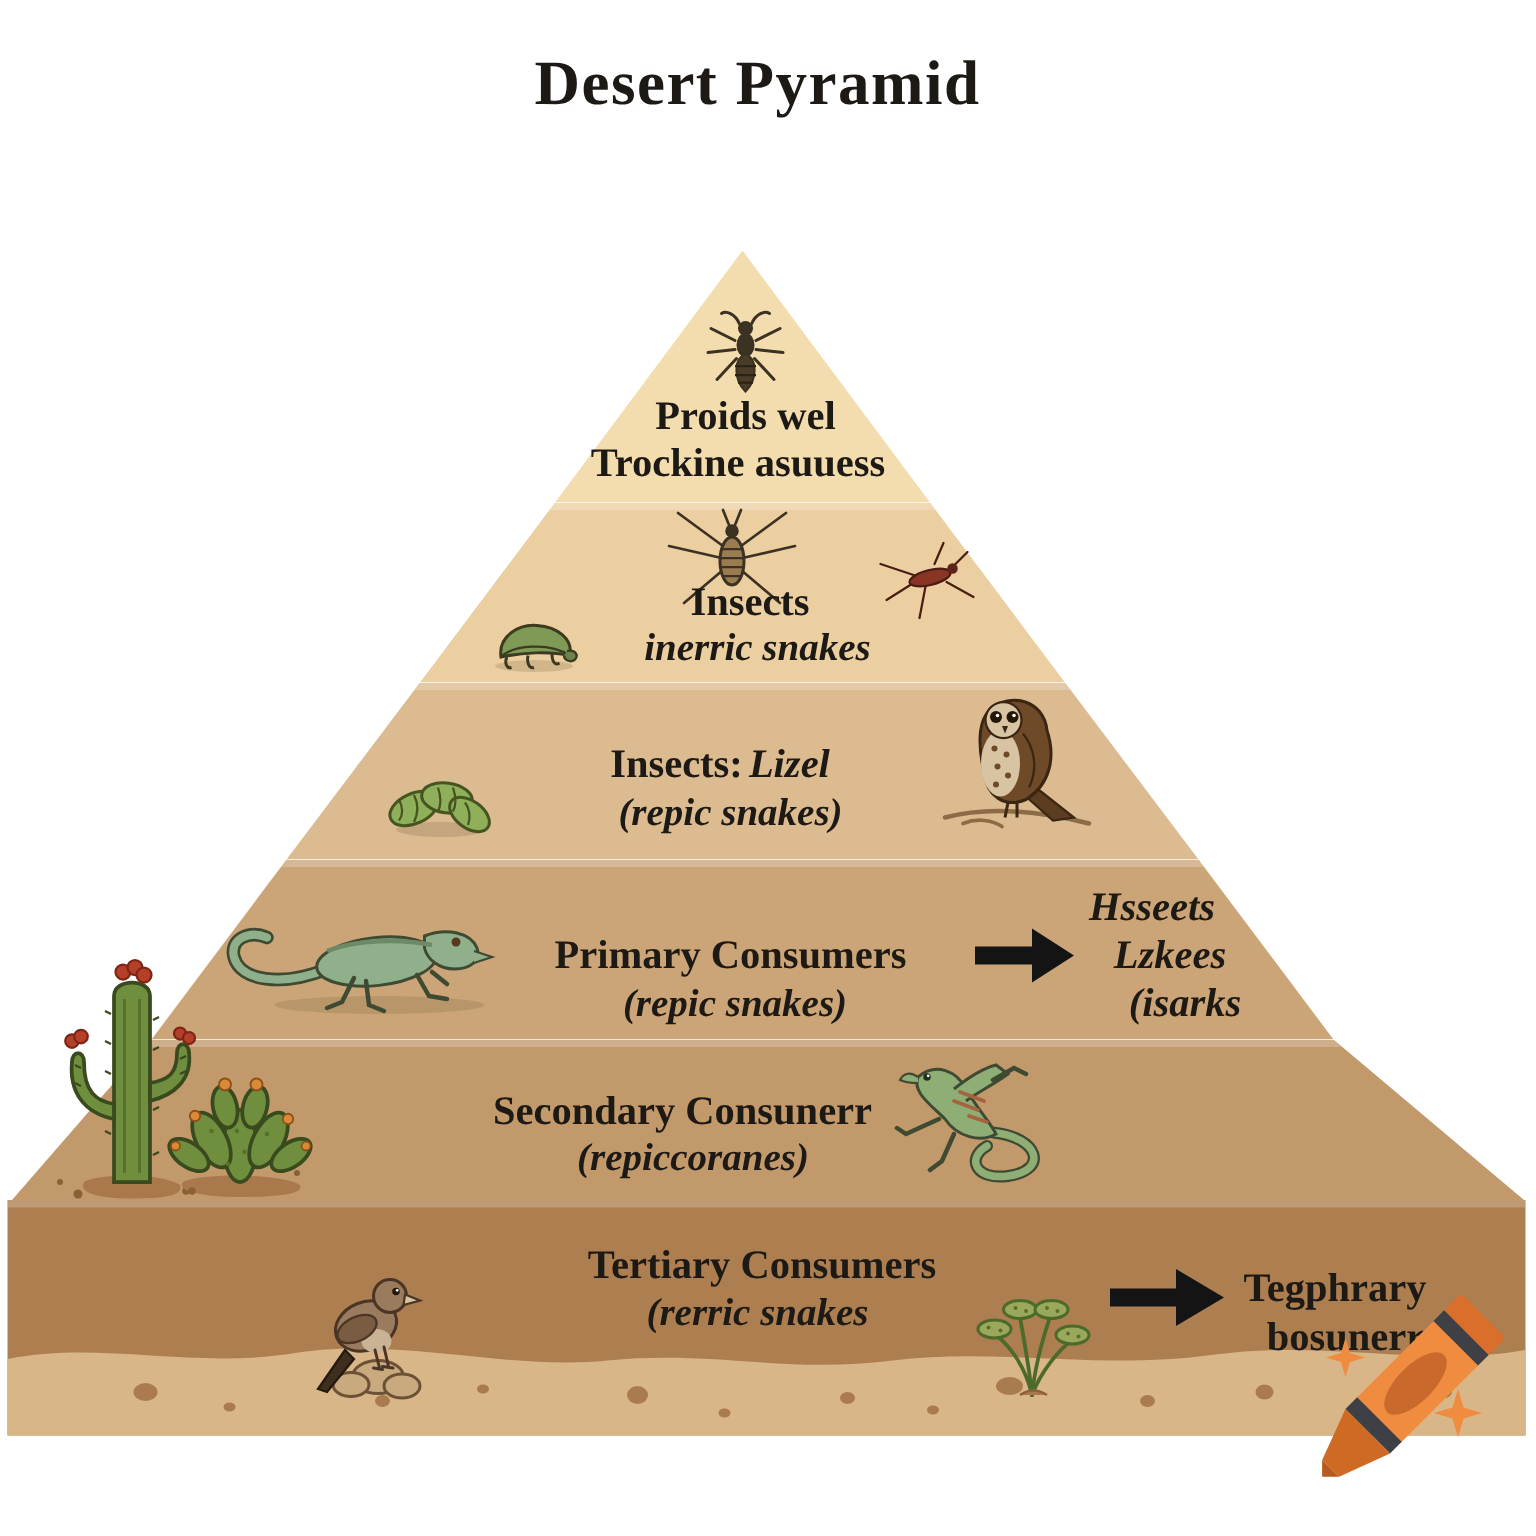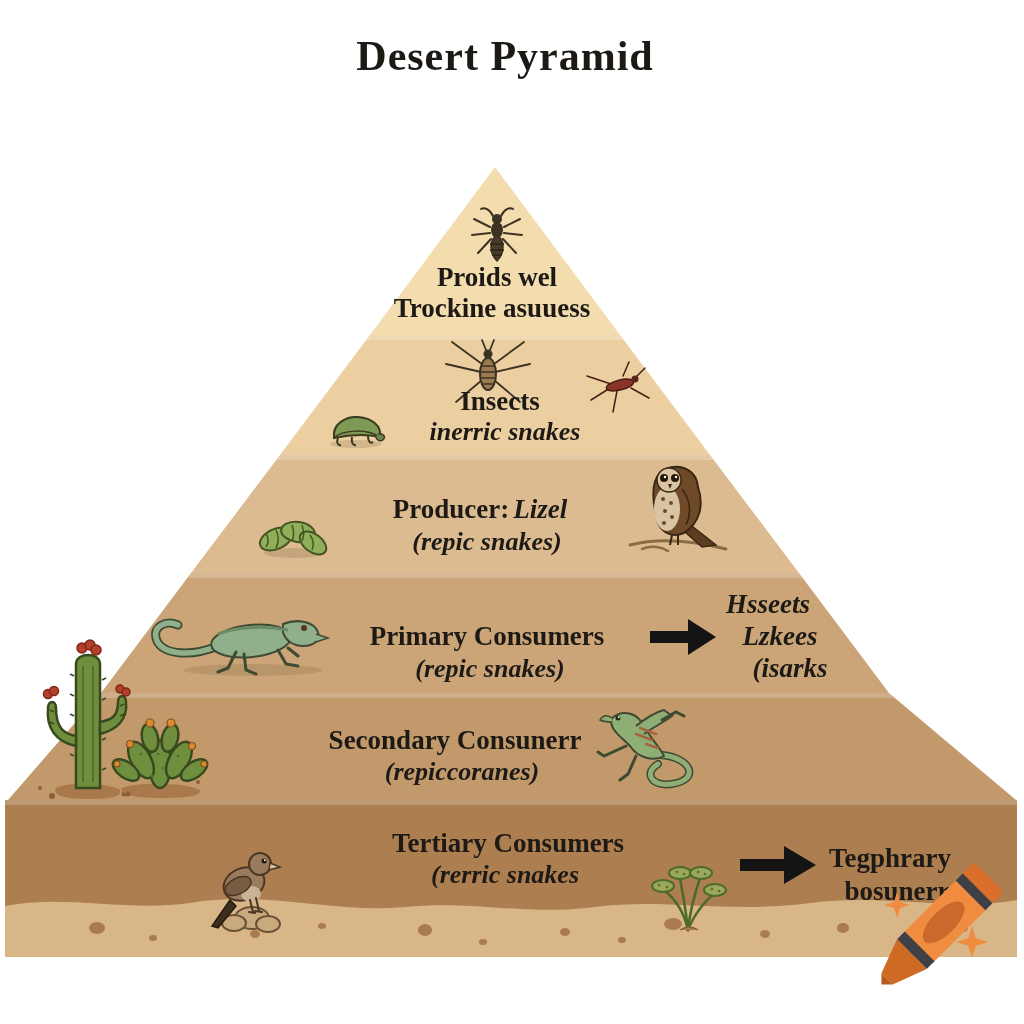--- a/index.html
+++ b/index.html
@@ -141,21 +141,21 @@
     <circle cx="47" cy="25" r="12" fill="#d8c3a2" stroke="#3a2713" stroke-width="1.5"></circle>
     <circle cx="42" cy="23" r="4" fill="#241708"></circle>
       <circle cx="53" cy="23" r="4" fill="#241708"></circle>
     <circle cx="43" cy="22" r="1.2" fill="#fff"></circle>
       <circle cx="54" cy="22" r="1.2" fill="#fff"></circle>
     <path d="M46,29 L50,29 L48,34 Z" fill="#3a2713"></path>
     <path d="M60,34 C68,44 70,58 64,70" fill="none" stroke="#3a2713" stroke-width="1.5"></path>
     <path d="M50,80 L48,90 M56,80 L56,90" stroke="#3a2713" stroke-width="2"></path>
   </svg>
   <div class="abs ctr" style="left:480px;top:494px;">
-    <span class="tier-label">Producer:</span>
+    <span class="tier-label">Insects:</span>
     <span class="tier-label" style="font-style:italic;font-family:Liberation Serif, serif;">Lizel</span>
   </div>
   <div class="abs ctr tier-sub" style="left:487px;top:527px;">(repic snakes)</div>
 
   <svg class="abs" style="left:148px;top:594px;" width="192" height="88" viewBox="0 0 192 88">
     <ellipse cx="105" cy="76" rx="70" ry="6" fill="rgba(60,40,20,0.12)"></ellipse>
     <path d="M70,52 C40,64 12,60 8,44 C5,32 18,26 30,31" fill="none" stroke="#3f4a33" stroke-width="9" stroke-linecap="round"></path>
     <path d="M70,52 C40,64 12,60 8,44 C5,32 18,26 30,31" fill="none" stroke="#8fb08a" stroke-width="5.5" stroke-linecap="round"></path>
     <ellipse cx="103" cy="47" rx="40" ry="16" fill="#8fb08a" stroke="#3f4a33" stroke-width="2" transform="rotate(-6 103 47)"></ellipse>
     <path d="M135,30 C150,24 166,28 170,38 C173,46 166,52 155,52 C145,52 137,46 135,38 Z" fill="#8fb08a" stroke="#3f4a33" stroke-width="2"></path>

